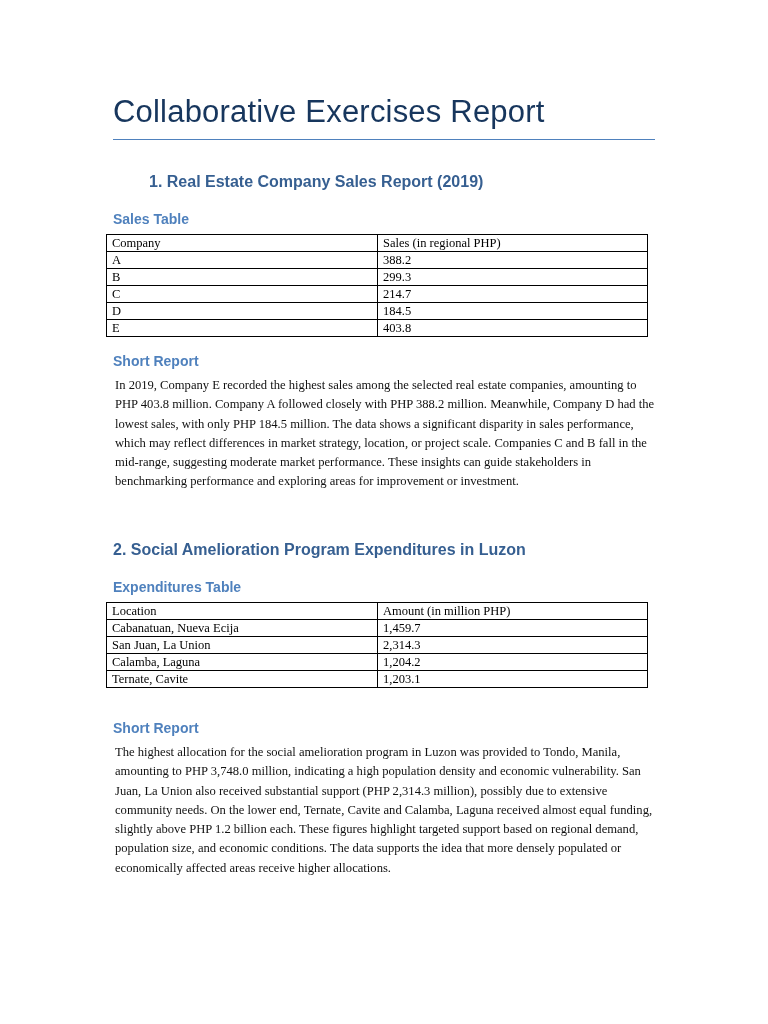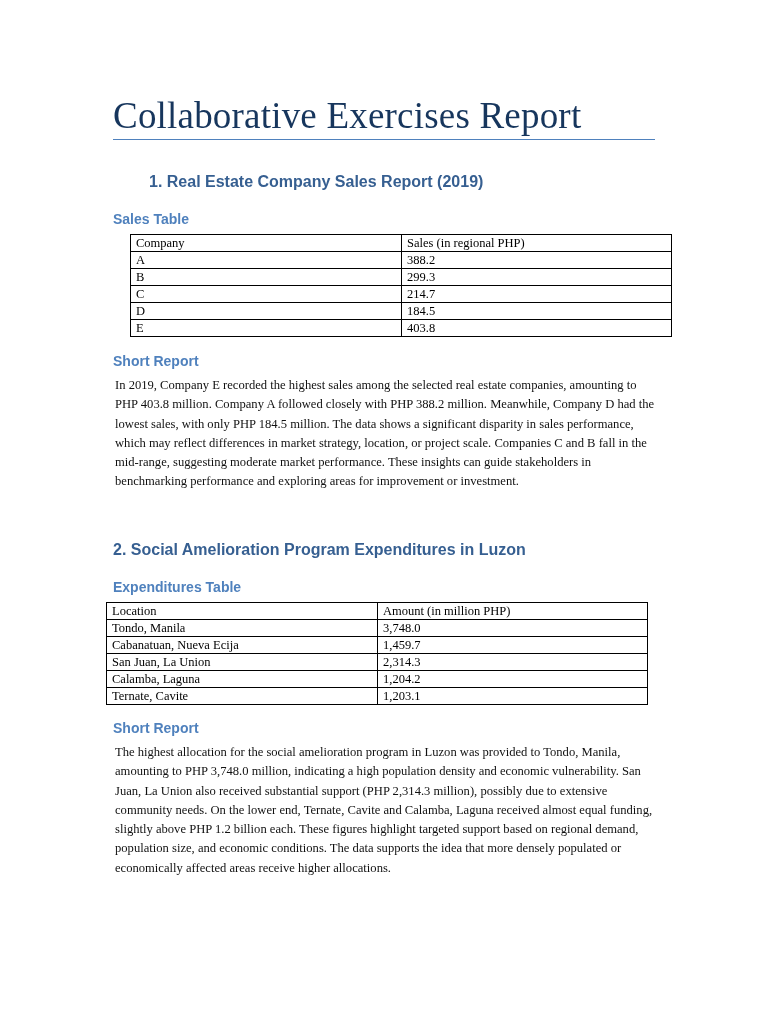--- a/index.html
+++ b/index.html
@@ -1,21 +1,21 @@
 <!DOCTYPE html>
 <html><head>
   <meta charset="utf-8">
   <style>
     html, body { margin: 0; padding: 0; background: #ffffff; }
     body { width: 768px; height: 1024px; position: relative; overflow: hidden; }
     .page { position: absolute; left: 113px; top: 0; width: 542px; }
     .title {
       position: absolute; left: 0; top: 94px;
-      font-family: Liberation Serif, serif;
-      font-size: 37px; color: #17365d; font-weight: normal;
+      font-family: Liberation Sans, sans-serif;
+      font-size: 31px; color: #17365d; font-weight: normal;
       letter-spacing: 0.2px; white-space: nowrap;
     }
     .title-rule { position: absolute; left: 0; top: 139px; width: 542px; height: 0; border-top: 1px solid #4f81bd; }
     .h1 {
       position: absolute; left: 0;
       font-family: "Liberation Sans", sans-serif;
       font-size: 16px; font-weight: bold; color: #365f91; white-space: nowrap;
     }
     .h2 {
       position: absolute; left: 0;
@@ -42,21 +42,21 @@
 <body>
 
 <div class="page">
 
   <div class="title">Collaborative Exercises Report</div>
   <div class="title-rule"></div>
 
   <div class="h1" style="top:173px;margin-left:36px;">1. Real Estate Company Sales Report (2019)</div>
   <div class="h2" style="top:211px;">Sales Table</div>
 
-  <table class="data" style="top:234px;margin-left:24px;">
+  <table class="data" style="top:234px;">
     <tbody>
         <tr>
       <td class="c1">Company</td>
       <td>Sales (in regional PHP)</td>
     </tr>
     <tr>
       <td class="c1">A</td>
       <td>388.2</td>
     </tr>
     <tr>
@@ -84,24 +84,20 @@
   <div class="h1" style="top:541px;">2. Social Amelioration Program Expenditures in Luzon</div>
   <div class="h2" style="top:579px;text-align:right;">Expenditures Table</div>
 
   <table class="data" style="top:602px;">
     <tbody>
         <tr>
       <td class="c1">Location</td>
       <td>Amount (in million PHP)</td>
     </tr>
     <tr>
-      <td class="c1">Tondo, Manila</td>
-      <td>3,748.0</td>
-    </tr>
-    <tr>
       <td class="c1">Cabanatuan, Nueva Ecija</td>
       <td>1,459.7</td>
     </tr>
     <tr>
       <td class="c1">San Juan, La Union</td>
       <td>2,314.3</td>
     </tr>
     <tr>
       <td class="c1">Calamba, Laguna</td>
       <td>1,204.2</td>

